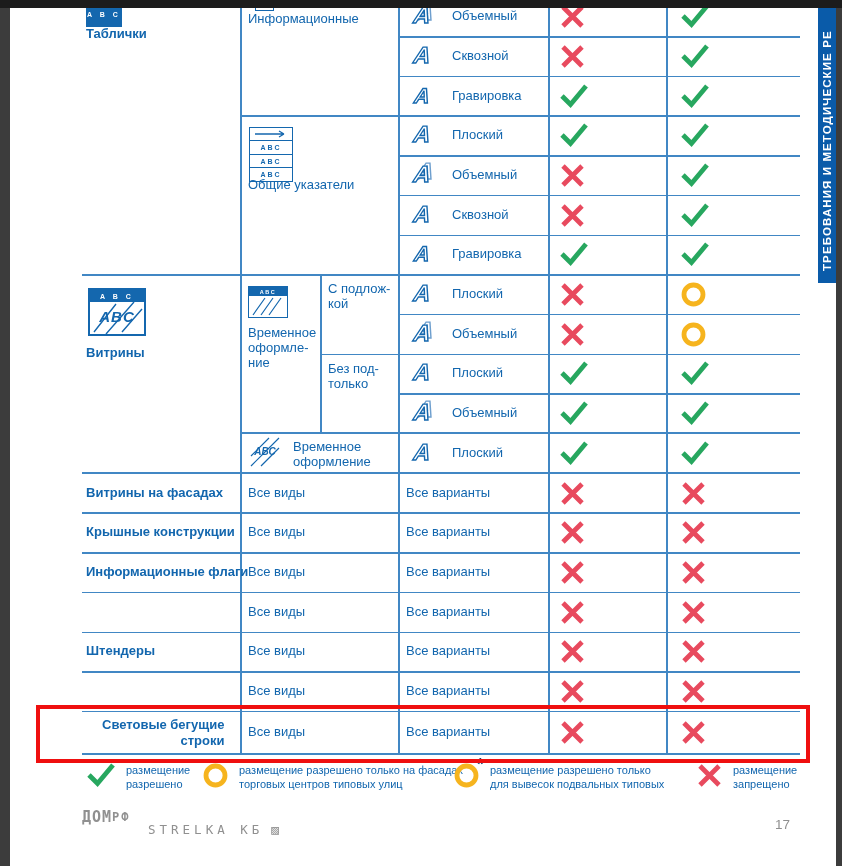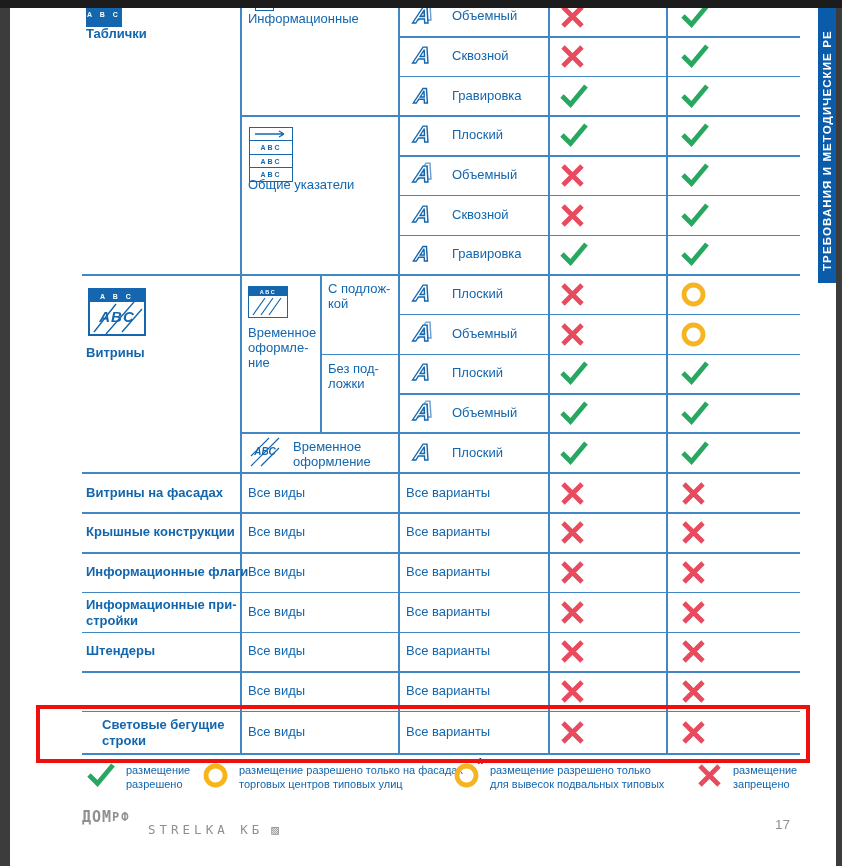--- a/index.html
+++ b/index.html
@@ -11,21 +11,21 @@
   .chrome-left{position:absolute;left:0;top:8px;width:10px;height:858px;background:#3c3c3c;z-index:60;}
   .chrome-right{position:absolute;left:836px;top:8px;width:6px;height:858px;background:#3c3c3c;z-index:60;}
   
   .sidebar-band{position:absolute;left:818px;top:8px;width:18px;height:275px;background:#0a5ba9;overflow:hidden;z-index:10;}
   .sidebar-text{position:absolute;left:0;top:275px;width:275px;height:18px;transform:rotate(-90deg);
     transform-origin:0 0;color:#fff;font-size:11.5px;font-weight:700;letter-spacing:1.1px;
     line-height:19px;padding-left:12px;white-space:nowrap;}
   
   #table-layer{position:absolute;left:0;top:0;width:842px;height:866px;z-index:1;}
   .hline,.vline{position:absolute;background:#4187c4;}
-  .cat{position:absolute;font-size:13px;font-weight:700;color:#1266ae;line-height:16px;}
+  .cat{position:absolute;font-size:13px;font-weight:700;color:#1266ae;line-height:16px;text-align:right;}
   .grp{position:absolute;font-size:13px;color:#1266ae;line-height:15px;}
   .sl{position:absolute;font-size:13px;color:#1266ae;line-height:15px;}
   .pre{white-space:pre-line;}
   .mark{position:absolute;}
   .icn{position:absolute;}
   
   .a-box{position:absolute;width:28px;height:28px;}
   .a-g{position:absolute;left:0;top:0;width:28px;height:28px;text-align:center;line-height:27px;
        font-style:italic;font-weight:700;font-size:23px;color:#1467ae;transform:skewX(-6deg);}
   @supports (-webkit-text-stroke: 1px #000){
@@ -138,21 +138,21 @@
               <path d="M4 19 L16 2 M12 19 L24 2 M20 19 L32 2" stroke="#1467ae" stroke-width="1.2" fill="none"></path>
             </svg></div>
         </div>
       </div>
       <div class="grp pre" style="left: 248px; top: 325px;">Временное
 оформле-
 ние</div>
       <div class="grp pre" style="left: 328px; top: 281px;">С подлож-
 кой</div>
       <div class="grp pre" style="left: 328px; top: 361px;">Без под-
-ложки</div>
+только</div>
       <div class="icn" style="left: 250px; top: 437px;">
         <div class="tmp">
           <svg width="30" height="30" style="position:absolute;left:0;top:0">
             <path d="M1 29 L29 1 M1 19 L19 1 M11 29 L29 11" stroke="#1467ae" stroke-width="1.2" fill="none"></path>
           </svg>
           <span>ABC</span>
         </div>
       </div>
       <div class="grp pre" style="left: 293px; top: 439px;">Временное
 оформление</div>
@@ -300,22 +300,20 @@
         </svg></div>
       <div class="cat pre" style="left: 86px; top: 563.95px;">Информационные флаги</div>
       <div class="sl" style="left: 248px; top: 563.95px;">Все виды</div>
       <div class="sl" style="left: 406px; top: 563.95px;">Все варианты</div>
       <div class="mark" style="left: 559px; top: 558.95px;"><svg width="27" height="27" viewBox="0 0 27 27">
           <path d="M4 4 L23 23 M23 4 L4 23" fill="none" stroke="#e84a5e" stroke-width="4.8"></path>
         </svg></div>
       <div class="mark" style="left: 680px; top: 558.95px;"><svg width="27" height="27" viewBox="0 0 27 27">
           <path d="M4 4 L23 23 M23 4 L4 23" fill="none" stroke="#e84a5e" stroke-width="4.8"></path>
         </svg></div>
-      <div class="cat pre" style="left: 86px; top: 596.65px;">Информационные при-
-стройки</div>
       <div class="sl" style="left: 248px; top: 603.65px;">Все виды</div>
       <div class="sl" style="left: 406px; top: 603.65px;">Все варианты</div>
       <div class="mark" style="left: 559px; top: 598.65px;"><svg width="27" height="27" viewBox="0 0 27 27">
           <path d="M4 4 L23 23 M23 4 L4 23" fill="none" stroke="#e84a5e" stroke-width="4.8"></path>
         </svg></div>
       <div class="mark" style="left: 680px; top: 598.65px;"><svg width="27" height="27" viewBox="0 0 27 27">
           <path d="M4 4 L23 23 M23 4 L4 23" fill="none" stroke="#e84a5e" stroke-width="4.8"></path>
         </svg></div>
       <div class="cat pre" style="left: 86px; top: 643.35px;">Штендеры</div>
       <div class="sl" style="left: 248px; top: 643.35px;">Все виды</div>

